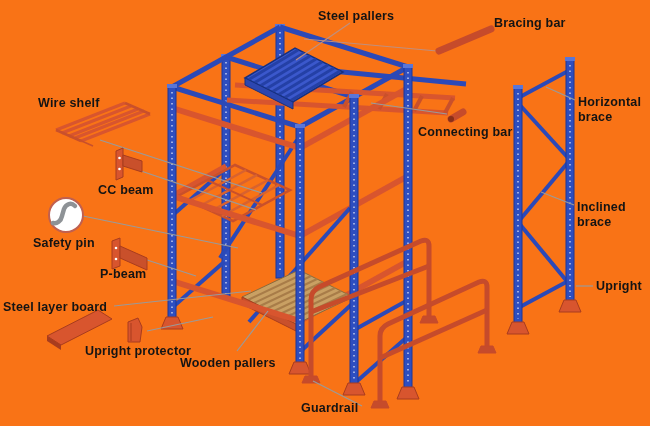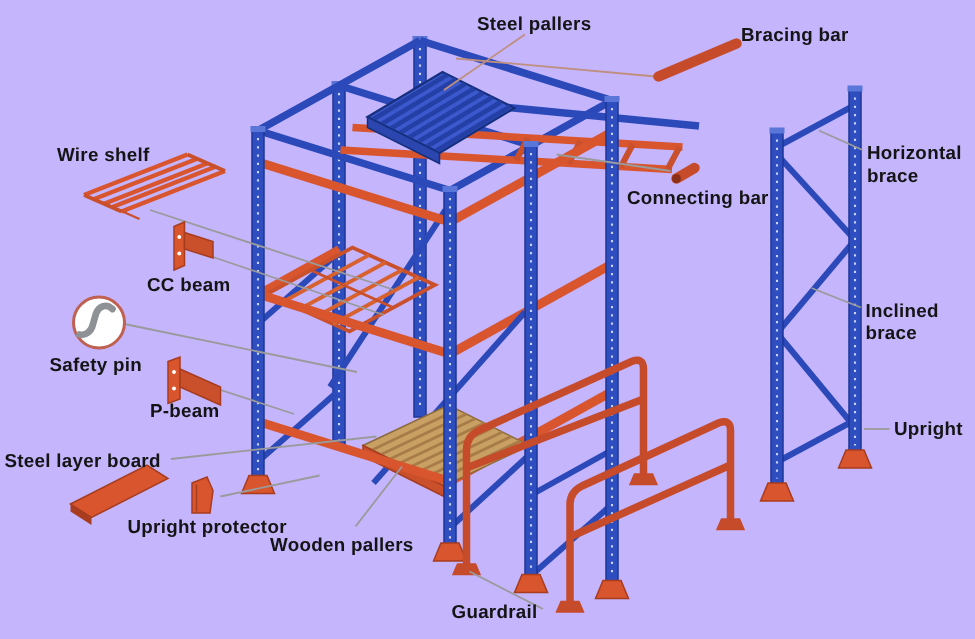--- a/index.html
+++ b/index.html
@@ -1,16 +1,16 @@
 <!DOCTYPE html>
 <html><head>
 <meta charset="utf-8">
 <style>
   html,body{margin:0;padding:0;background:#fff;}
-  .stage{position:relative;width:650px;height:426px;background:#c4b5fd;overflow:hidden;
+  .stage{position:relative;width:650px;height:426px;background:#f97316;overflow:hidden;
          font-family:"Liberation Sans",sans-serif;}
   svg{position:absolute;left:0;top:0;}
   text.lbl{font-family:"Liberation Sans",sans-serif;font-size:12.5px;font-weight:bold;
            fill:#141414;letter-spacing:.2px;}
 </style>
 </head>
 <body>
 
 <div class="stage">
 <svg width="650" height="426" viewBox="0 0 650 426">

